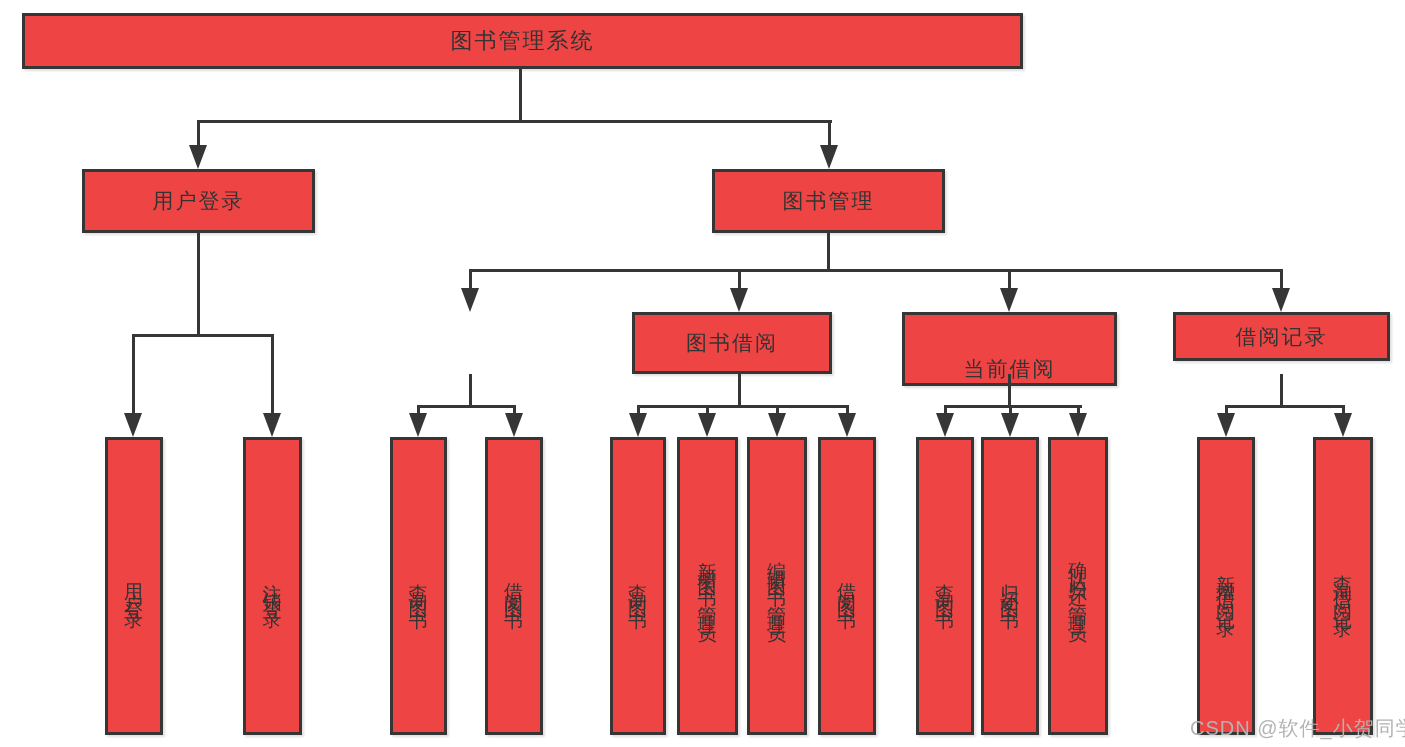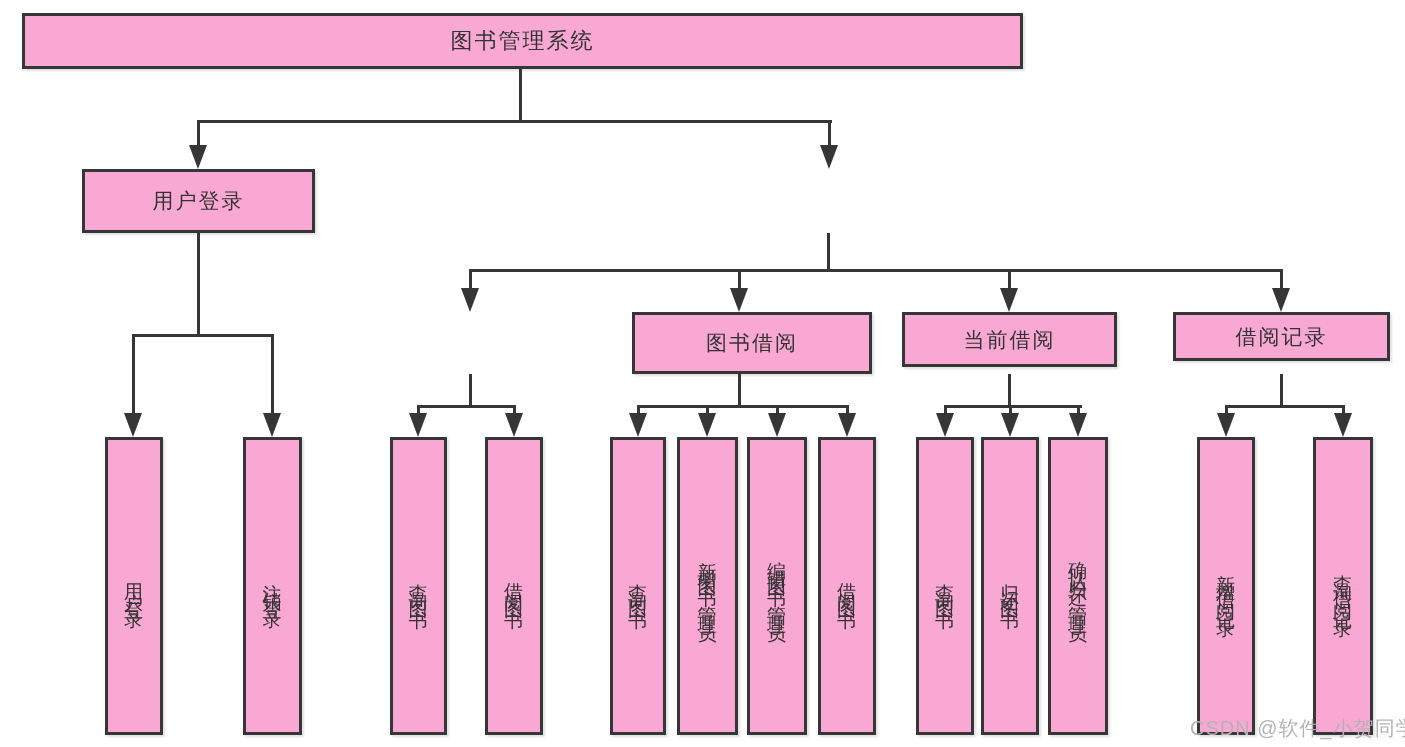--- a/index.html
+++ b/index.html
@@ -1,21 +1,21 @@
 <!DOCTYPE html>
 <html><head>
 <meta charset="utf-8">
 <style>
   html,body{margin:0;padding:0;background:#ffffff;}
   #stage{
     position:relative;width:1405px;height:747px;background:#ffffff;overflow:hidden;
     font-family:"Liberation Sans","DejaVu Sans",sans-serif;color:#333333;
   }
   .box{
-    position:absolute;background:#f9a8d4;border:3px solid #363636;box-sizing:border-box;
+    position:absolute;background:#ef4444;border:3px solid #363636;box-sizing:border-box;
     display:flex;align-items:center;justify-content:center;
     box-shadow:2px 2px 2px rgba(0,0,0,0.12);
   }
   .hbox{font-size:21px;letter-spacing:2px;white-space:nowrap;}
   .root{font-size:22px;}
   .vbox{writing-mode:vertical-rl;font-size:19px;letter-spacing:9px;line-height:1;}
   .hline,.vline{position:absolute;background:#363636;}
   .hline{height:3px;}
   .vline{width:3px;}
   .arrow{position:absolute;width:18px;}
@@ -43,20 +43,23 @@
       <div class="head"></div>
     </div>
   <div class="arrow" style="left:820px;top:123px;height:46px;">
       <div class="shaft"></div>
       <div class="head"></div>
     </div>
 
   <div class="box hbox" style="left:82px;top:169px;width:233px;height:64px;">
     <span>用户登录</span>
   </div>
+  <div class="box hbox" style="left:712px;top:169px;width:233px;height:64px;">
+    <span>图书管理</span>
+  </div>
 
   <div class="vline" style="left:197px;top:233px;height:104px;"></div>
   <div class="hline" style="left:132px;top:334px;width:142px;"></div>
   <div class="arrow" style="left:124px;top:337px;height:100px;">
       <div class="shaft"></div>
       <div class="head"></div>
     </div>
   <div class="arrow" style="left:263px;top:337px;height:100px;">
       <div class="shaft"></div>
       <div class="head"></div>
@@ -74,24 +77,24 @@
     </div>
   <div class="arrow" style="left:1000px;top:272px;height:40px;">
       <div class="shaft"></div>
       <div class="head"></div>
     </div>
   <div class="arrow" style="left:1272px;top:272px;height:40px;">
       <div class="shaft"></div>
       <div class="head"></div>
     </div>
 
-  <div class="box hbox" style="left:632px;top:312px;width:240px;height:62px;">
+  <div class="box hbox" style="left:632px;top:312px;width:200px;height:62px;">
     <span>图书借阅</span>
   </div>
-  <div class="box hbox" style="left:902px;top:312px;width:215px;height:55px;">
+  <div class="box hbox" style="left:902px;top:312px;width:215px;height:74px;align-items:flex-end;">
     <span>当前借阅</span>
   </div>
   <div class="box hbox" style="left:1173px;top:312px;width:217px;height:49px;">
     <span>借阅记录</span>
   </div>
 
   <div class="vline" style="left:469px;top:374px;height:34px;"></div>
   <div class="hline" style="left:417px;top:405px;width:99px;"></div>
   <div class="arrow" style="left:409px;top:408px;height:29px;">
       <div class="shaft"></div>

